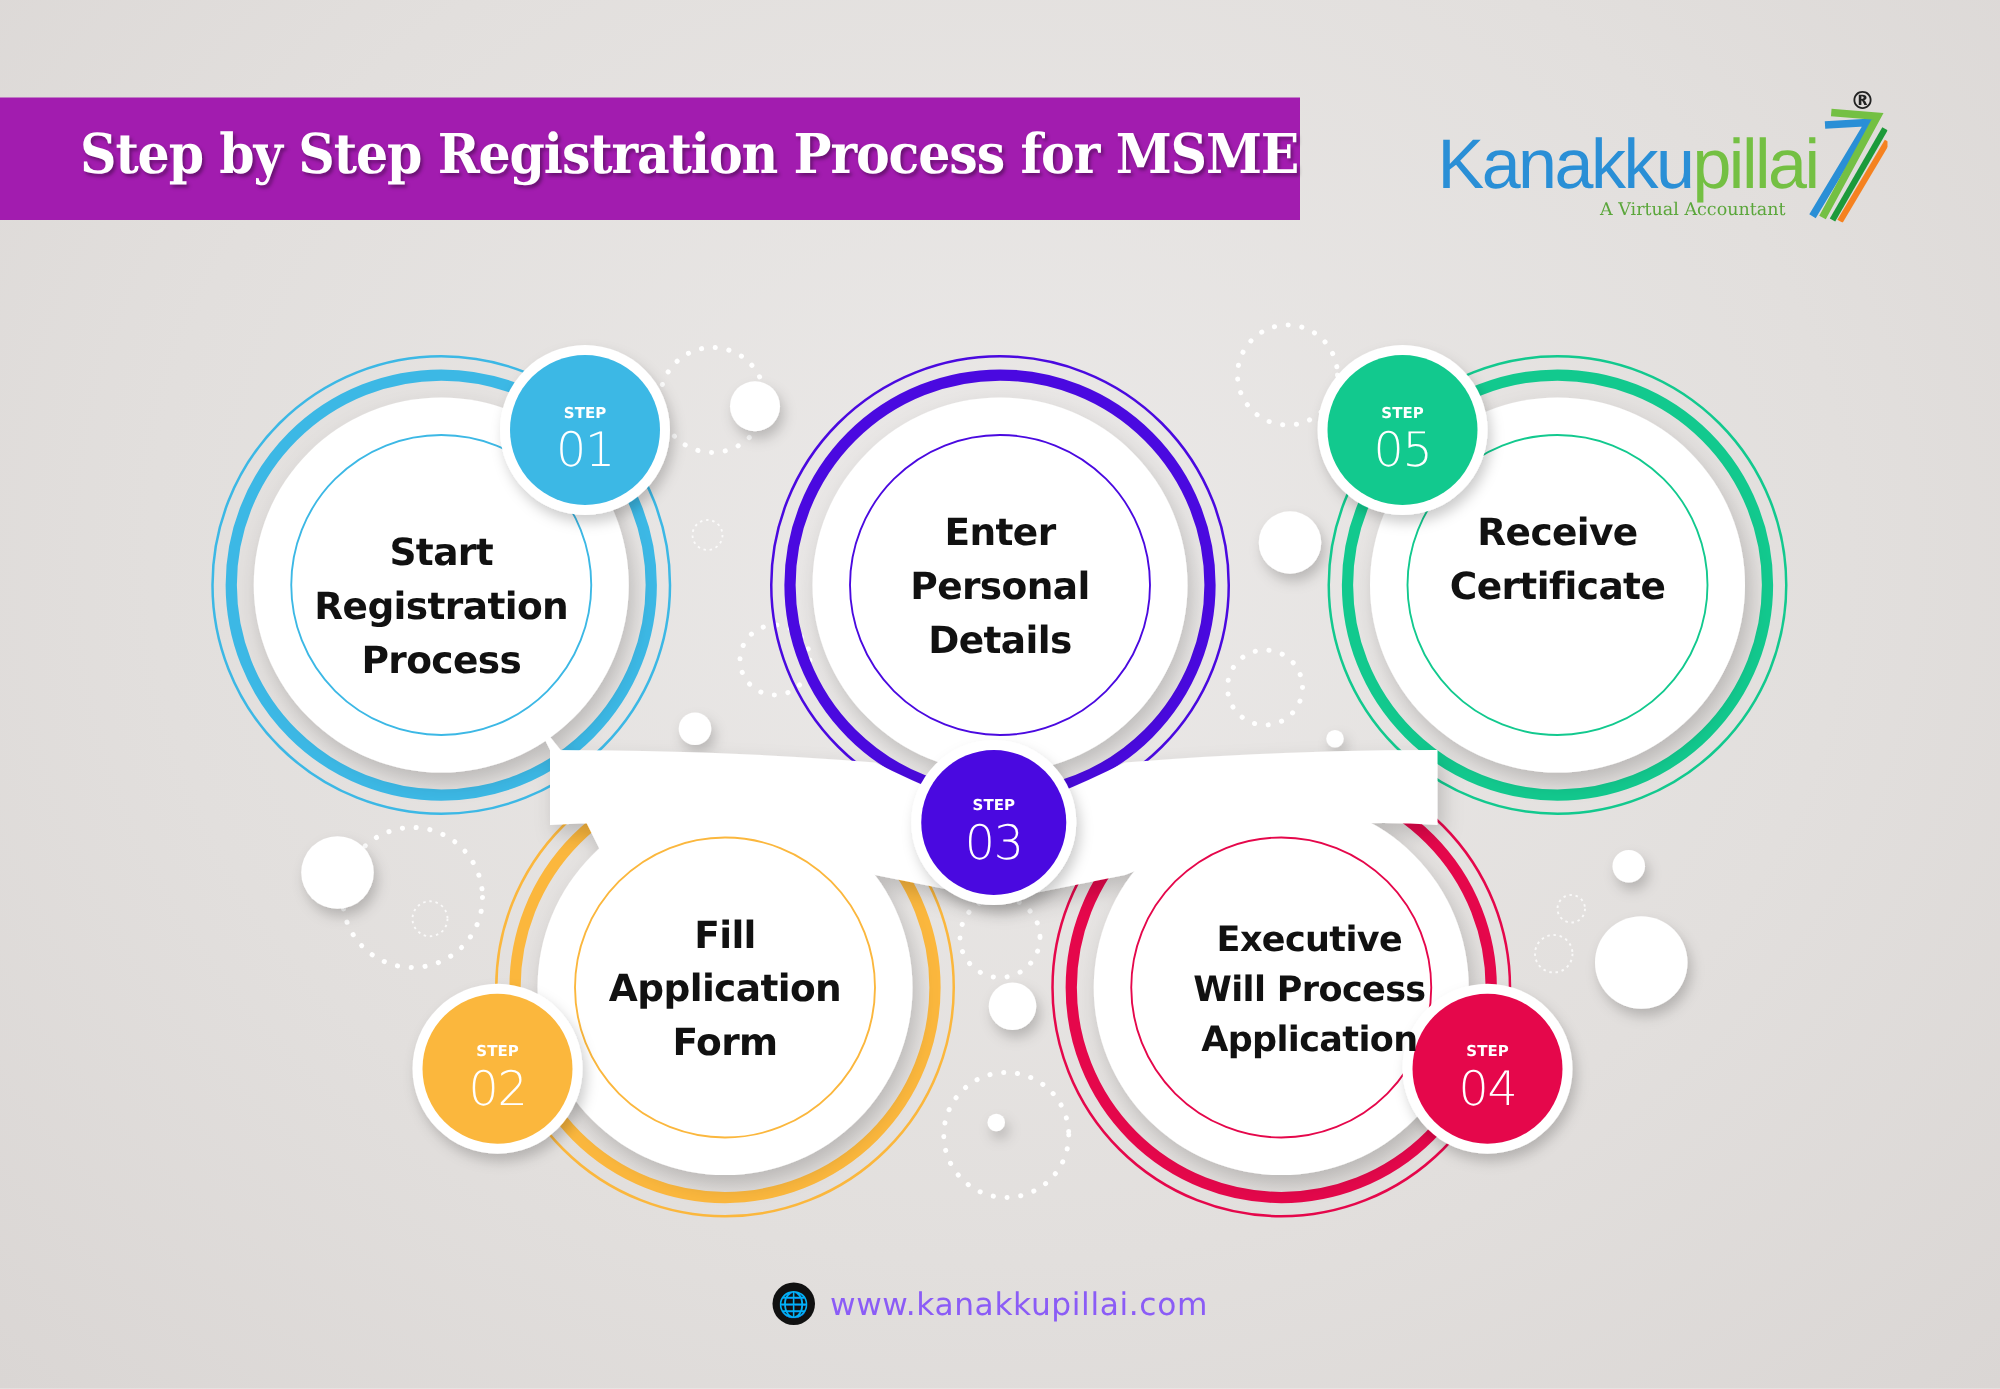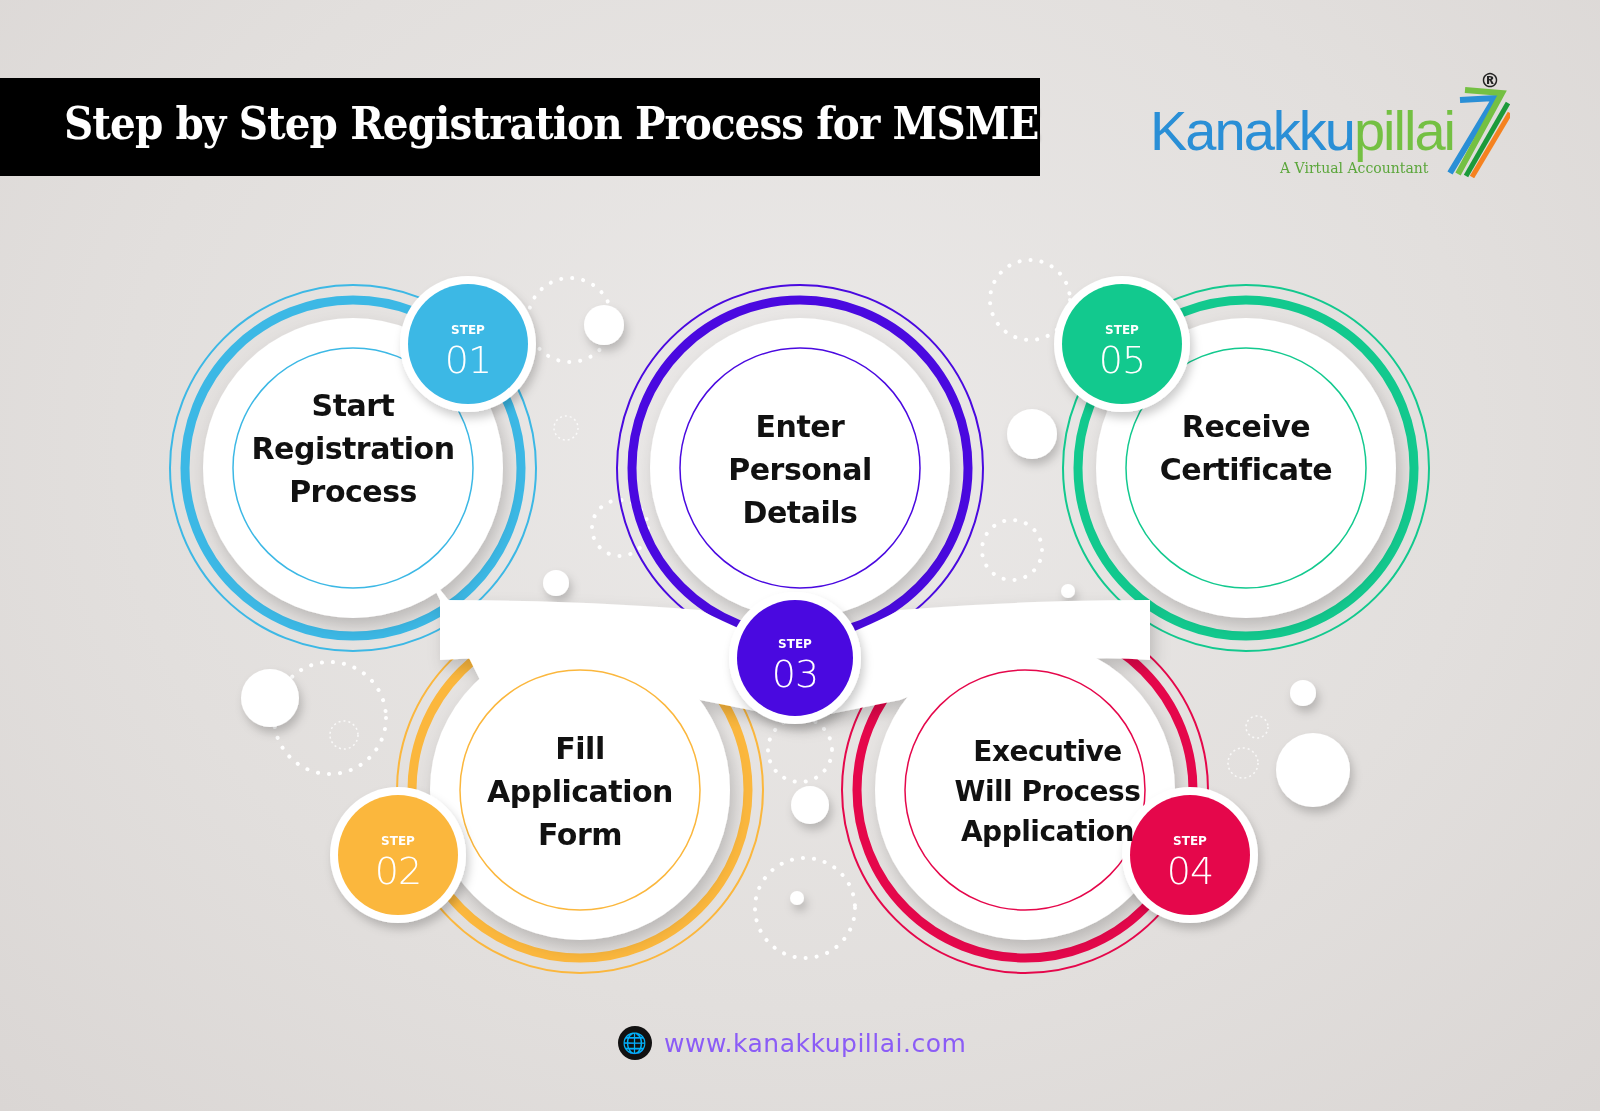--- a/index.html
+++ b/index.html
@@ -3,21 +3,21 @@
 <meta charset="utf-8">
 <style>
   html, body { margin:0; padding:0; }
   body {
     width:1600px; height:1111px; position:relative; overflow:hidden;
     background: radial-gradient(ellipse at 50% 40%, #ebe9e8 0%, #e2dfdd 60%, #dad6d4 100%);
     font-family: "DejaVu Sans", sans-serif;
   }
   .banner {
     position:absolute; left:0; top:78px; width:1040px; height:98px;
-    background:#000000;
+    background:#a21caf;
   }
   .banner-title {
     position:absolute; left:64px; top:20px;
     font-family:"DejaVu Serif", serif; font-weight:bold; font-size:44px;
     color:#fff; letter-spacing:-1px; white-space:nowrap;
     text-shadow: 2px 3px 3px rgba(0,0,0,0.35);
     transform: scaleX(0.92); transform-origin:left center;
   }
   .logo { position:absolute; left:1150px; top:68px; width:380px; height:120px; }
   .logo-name {
@@ -166,21 +166,21 @@
     <circle cx="398" cy="855" r="60" fill="#fbb73d"></circle>
     <circle cx="795" cy="658" r="66" fill="#ffffff" filter="url(#shs)"></circle>
     <circle cx="795" cy="658" r="58" fill="#4a09e0"></circle>
     <circle cx="1190" cy="855" r="68" fill="#ffffff" filter="url(#shs)"></circle>
     <circle cx="1190" cy="855" r="60" fill="#e5074b"></circle>
     <circle cx="1122" cy="344" r="68" fill="#ffffff" filter="url(#shs)"></circle>
     <circle cx="1122" cy="344" r="60" fill="#12c98e"></circle>
   </g>
 </svg>
 
-<div class="step-text" style="left:238px; top:384px;">
+<div class="step-text" style="left:238px; top:421px;">
   <span>Start</span>
   <span>Registration</span>
   <span>Process</span>
 </div>
 <div class="step-text" style="left:685px; top:405px;">
   <span>Enter</span>
   <span>Personal</span>
   <span>Details</span>
 </div>
 <div class="step-text" style="left:1131px; top:405px;">

